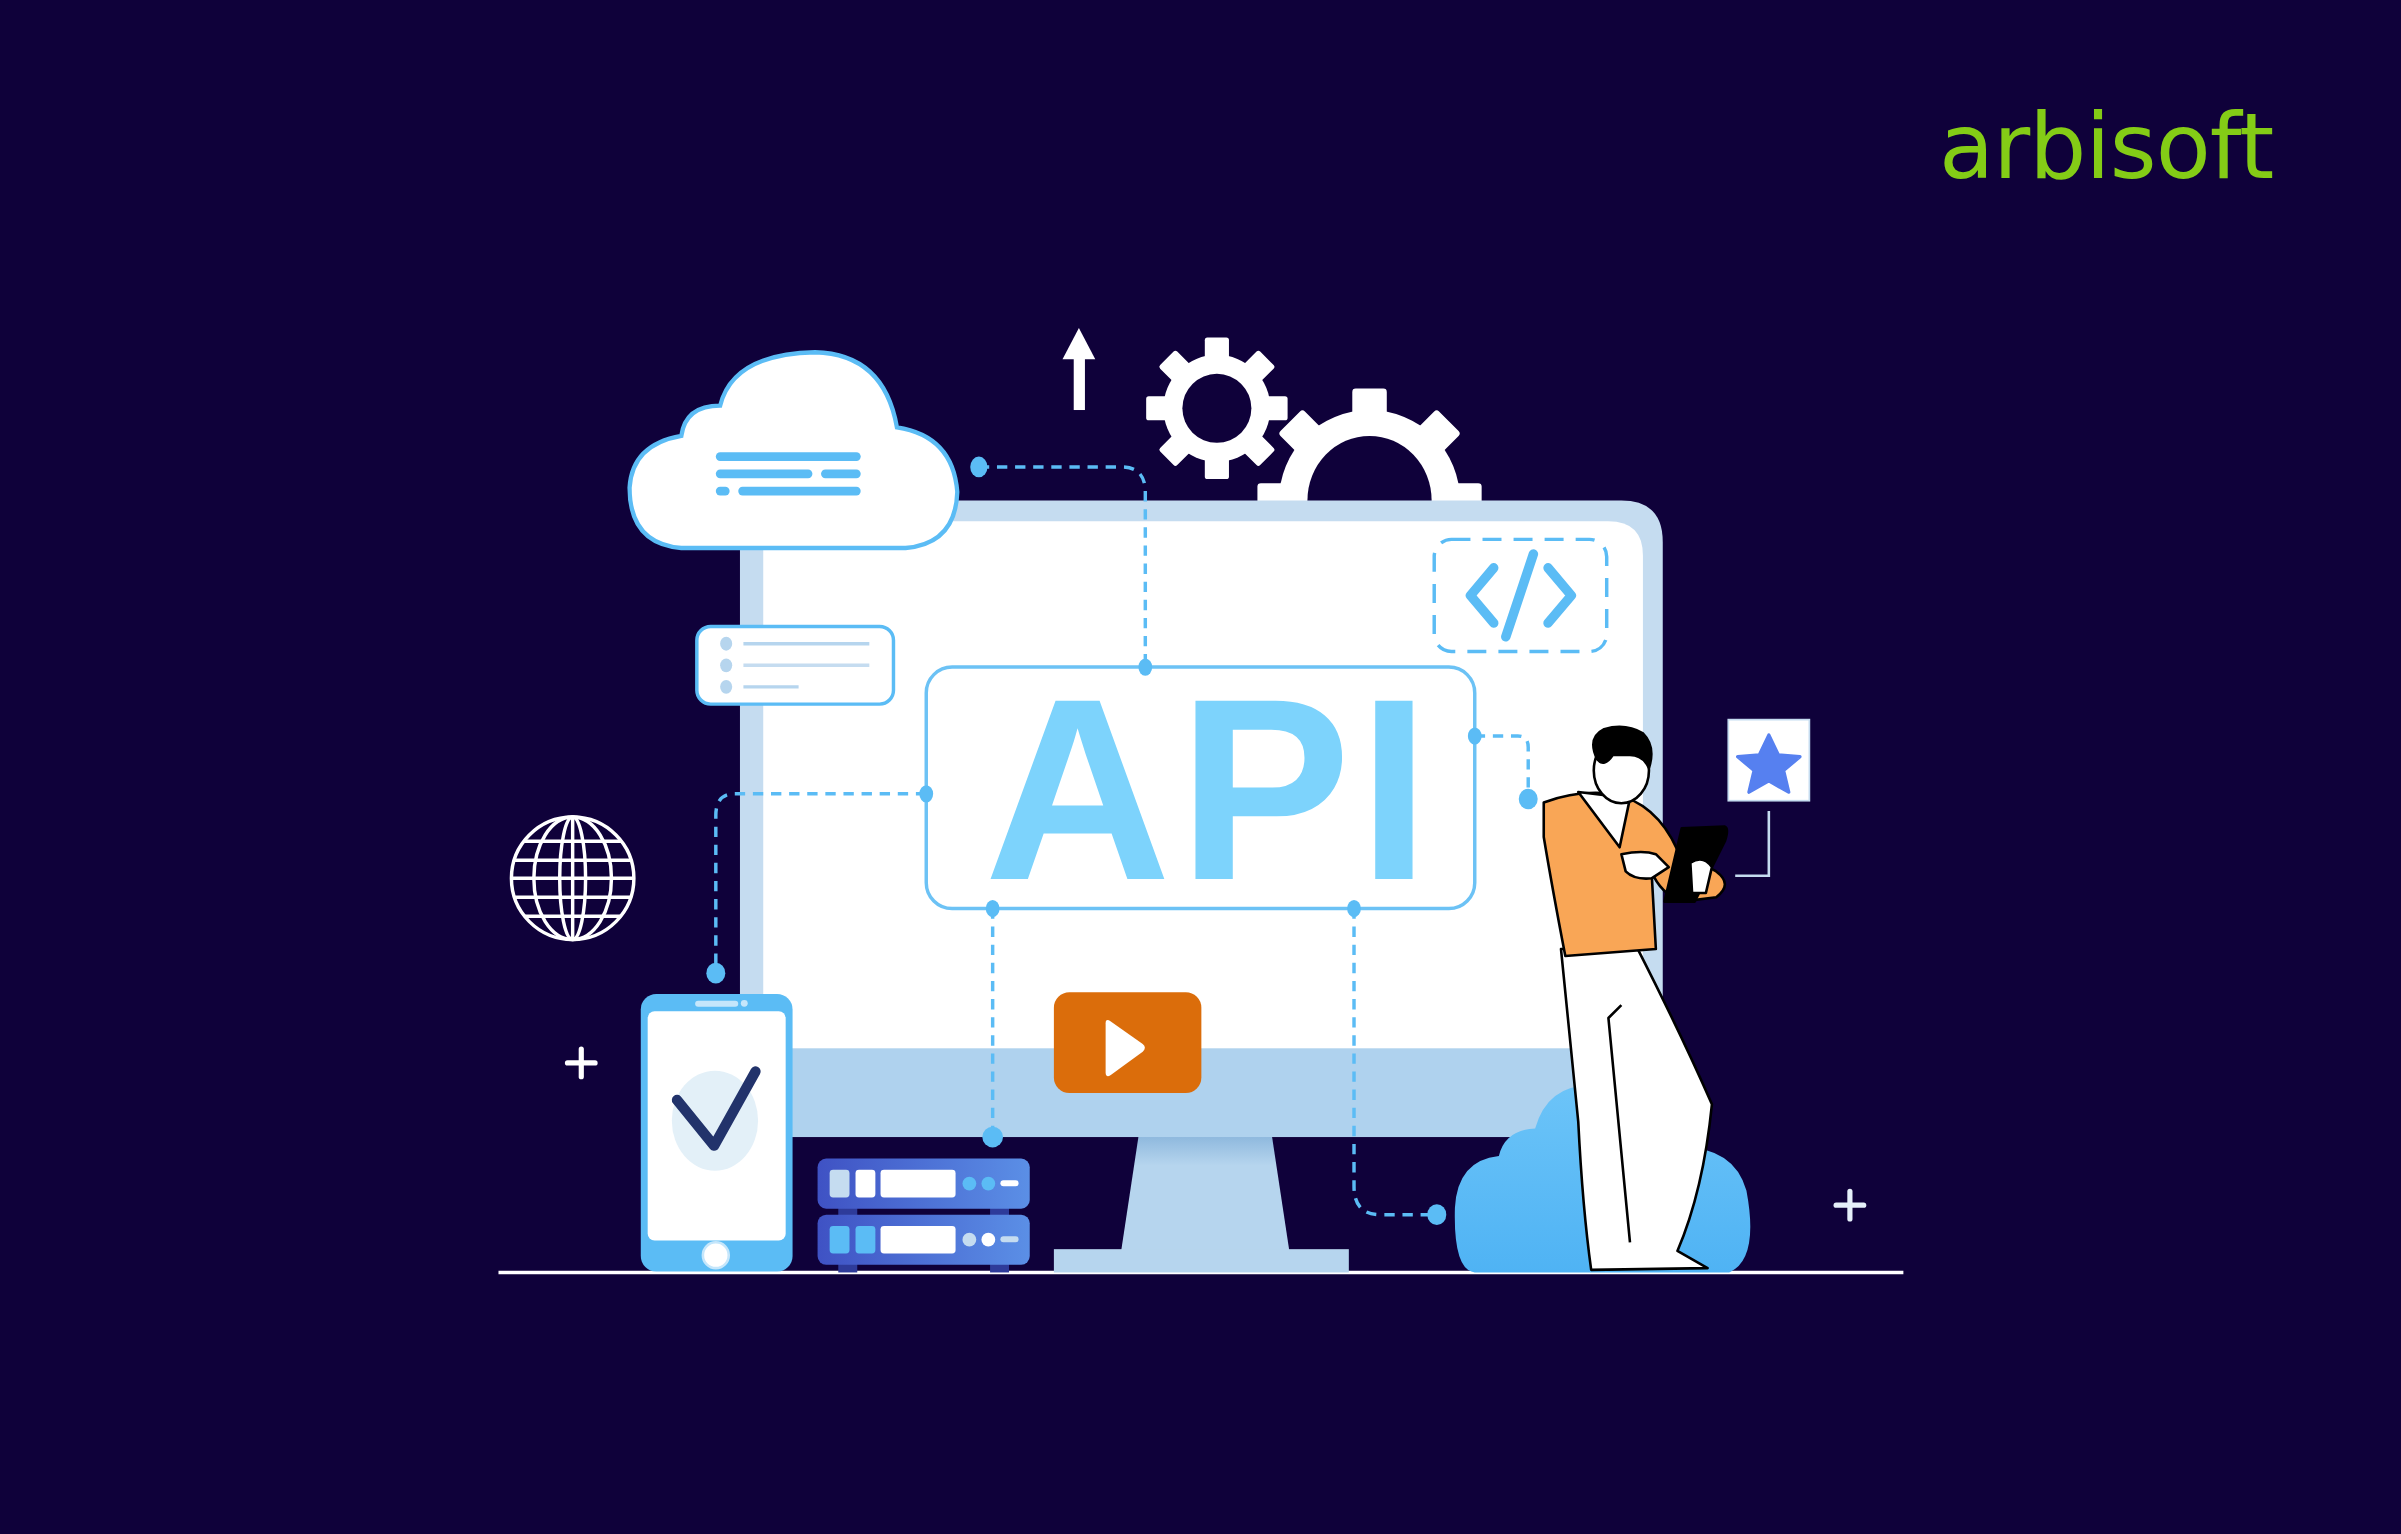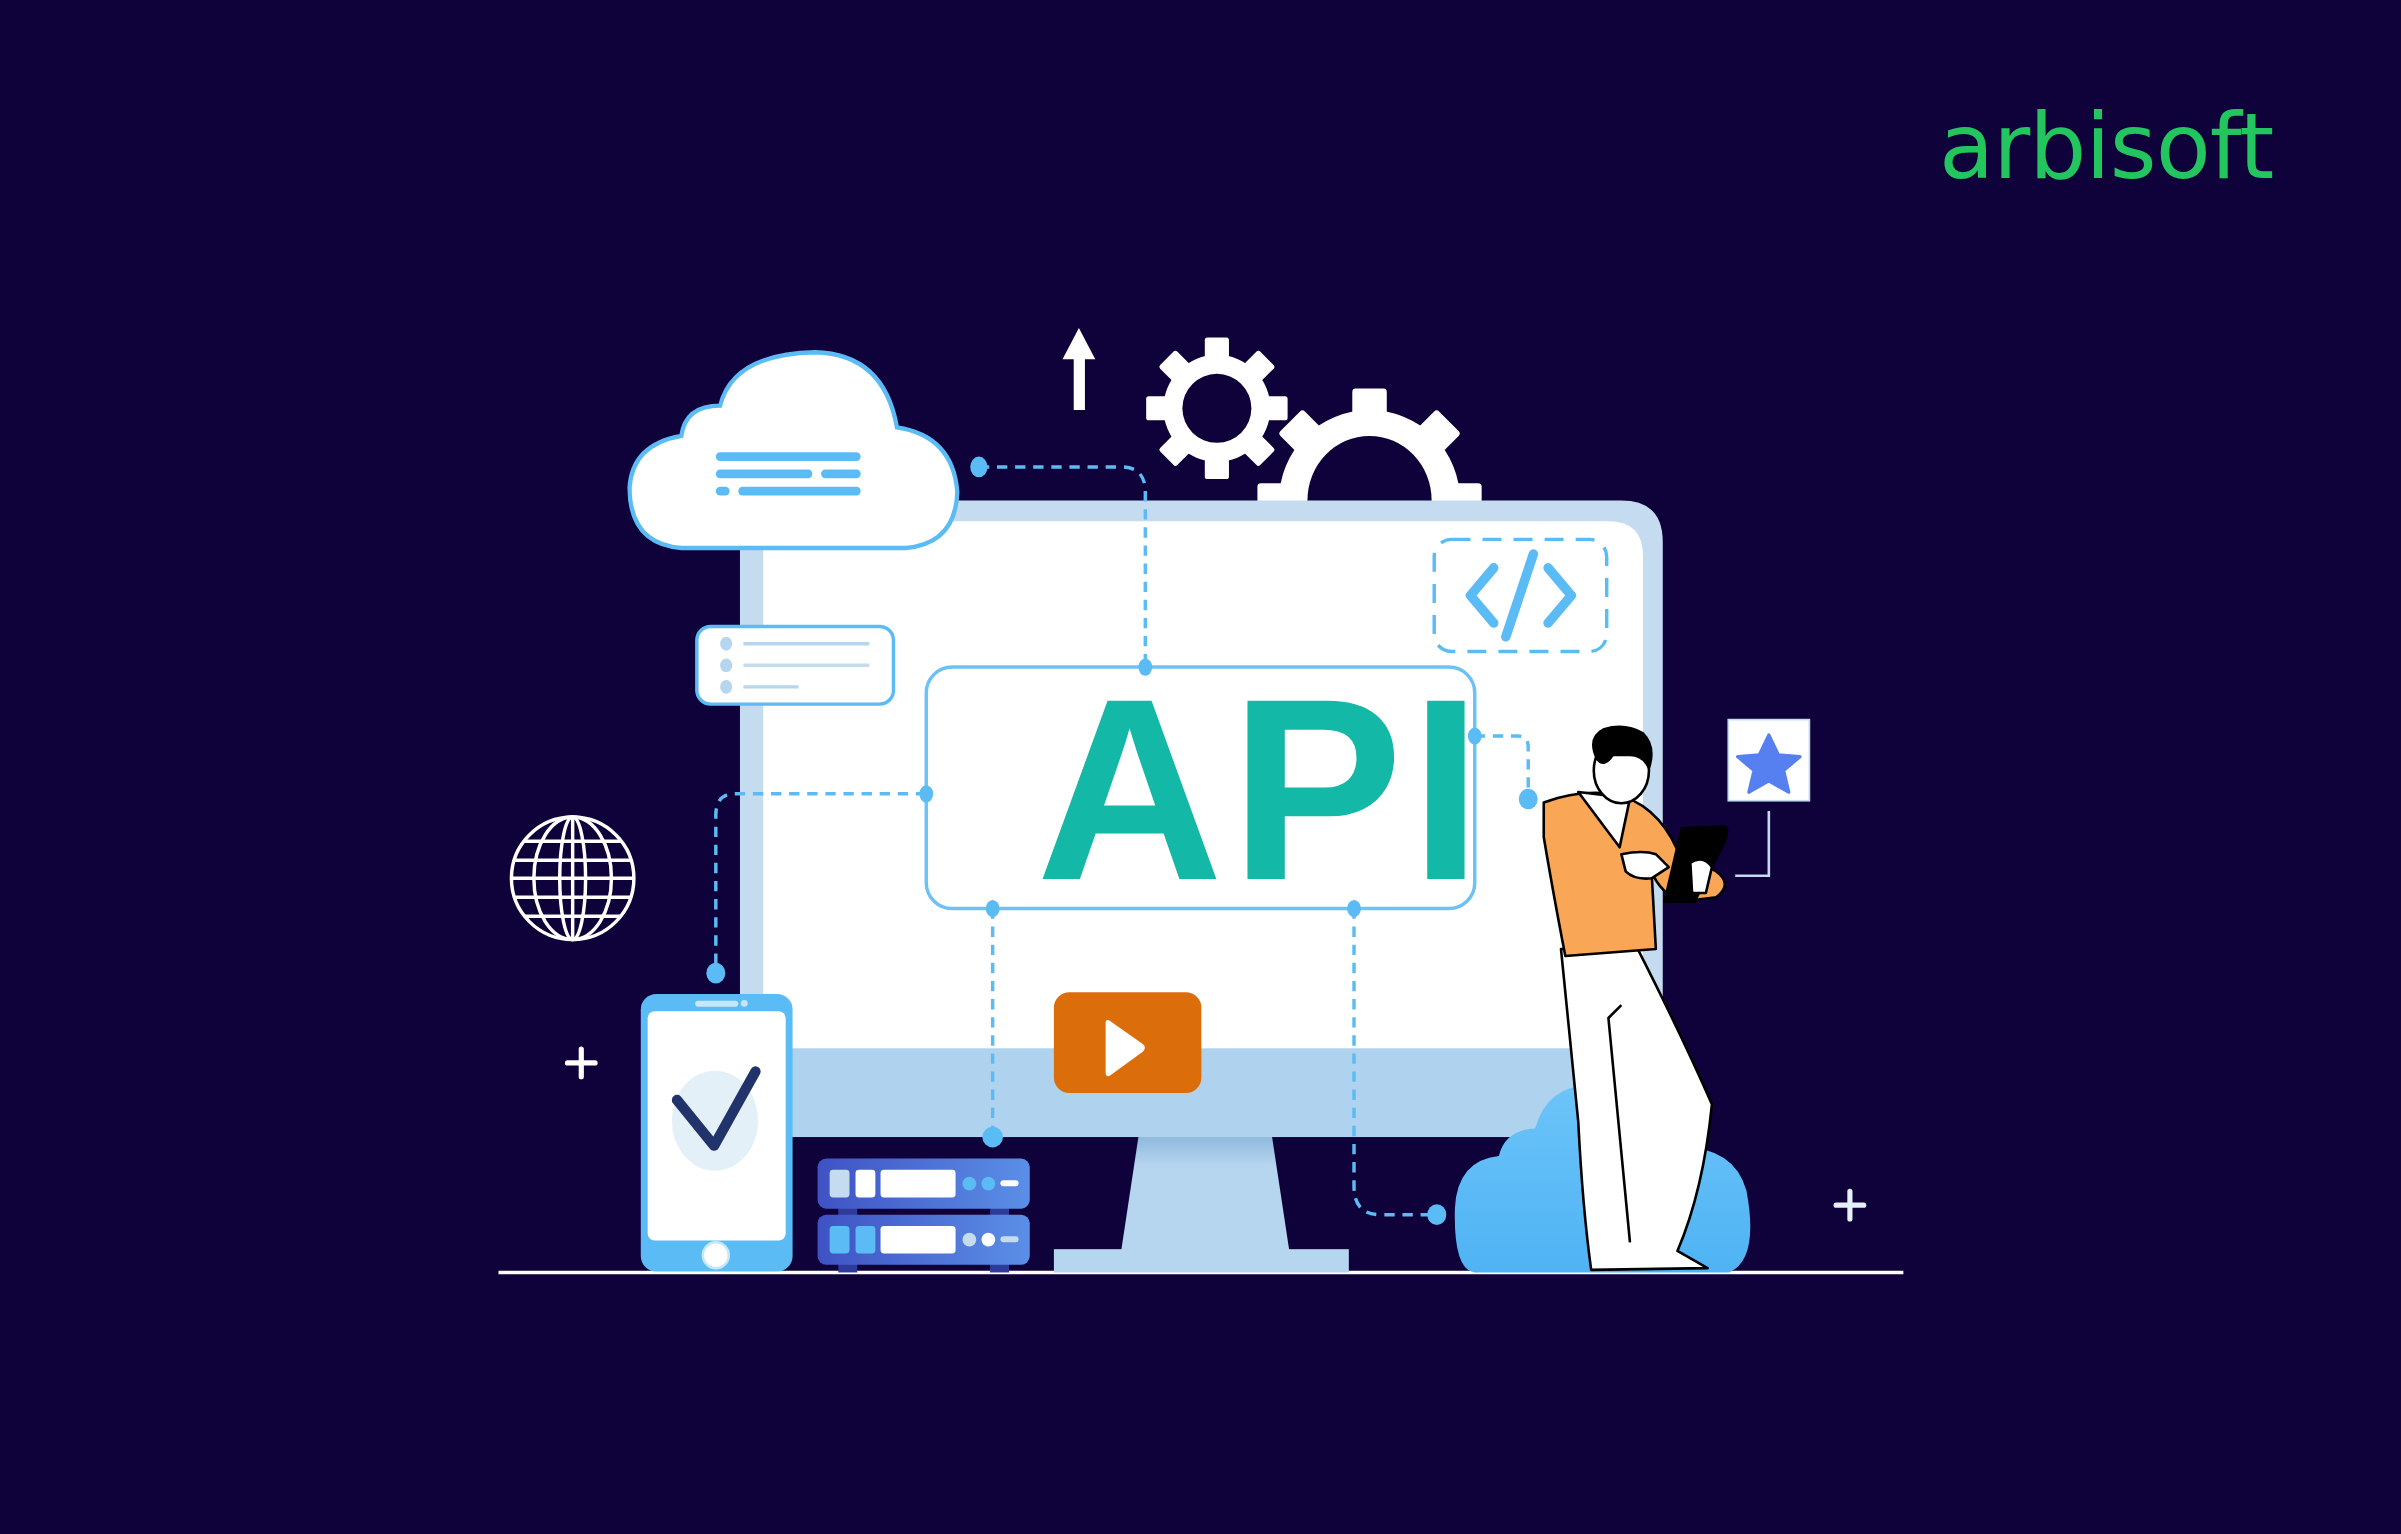--- a/index.html
+++ b/index.html
@@ -1,19 +1,19 @@
 <!DOCTYPE html>
 <html style="font-size:14px"><head>
 <meta charset="utf-8">
 <style>
   html, body { margin:0; padding:0; }
   body { width:2401px; height:1535px; background:#0f013a; overflow:hidden; position:relative; font-family:"Liberation Sans", sans-serif; }
   .abs { position:absolute; }
-  .logo { left:1939px; top:102px; font-family:"DejaVu Sans", sans-serif; font-size:90px; color:#22c55e; letter-spacing:-0.9px; font-weight:400; line-height:1; }
-  .api-text { position:absolute; left:978px; top:681px; width:569px; height:216px; display:flex; align-items:center; justify-content:center; font-family:"Liberation Sans", sans-serif; font-weight:700; font-size:259px; color:#14b8a6; letter-spacing:7px; line-height:1; }
+  .logo { left:1939px; top:102px; font-family:"DejaVu Sans", sans-serif; font-size:90px; color:#84cc16; letter-spacing:-0.9px; font-weight:400; line-height:1; }
+  .api-text { position:absolute; left:926px; top:681px; width:569px; height:216px; display:flex; align-items:center; justify-content:center; font-family:"Liberation Sans", sans-serif; font-weight:700; font-size:259px; color:#7dd3fc; letter-spacing:7px; line-height:1; }
   svg.scene { position:absolute; left:0; top:0; }
 </style>
 </head>
 <body>
 
 <div class="abs logo">arbisoft</div>
 
 <svg class="scene" width="2401" height="1535" viewBox="0 0 2784 1779" xmlns="http://www.w3.org/2000/svg">
   <defs>
     <linearGradient id="srv" x1="0" y1="0" x2="1" y2="0">

